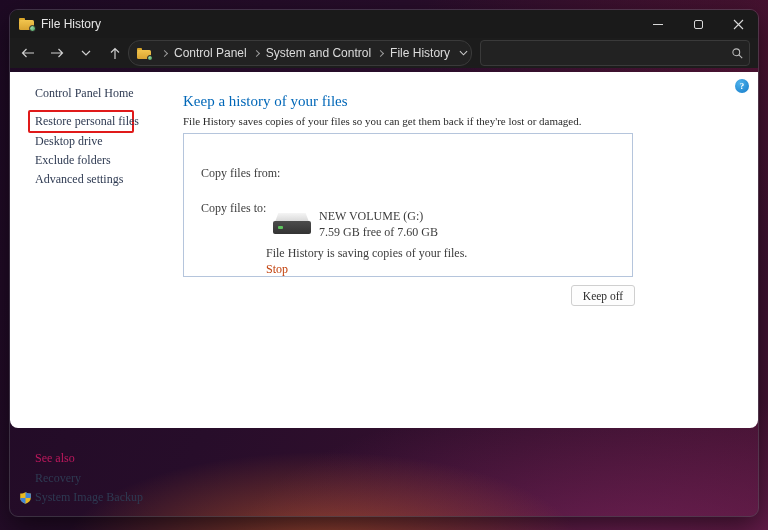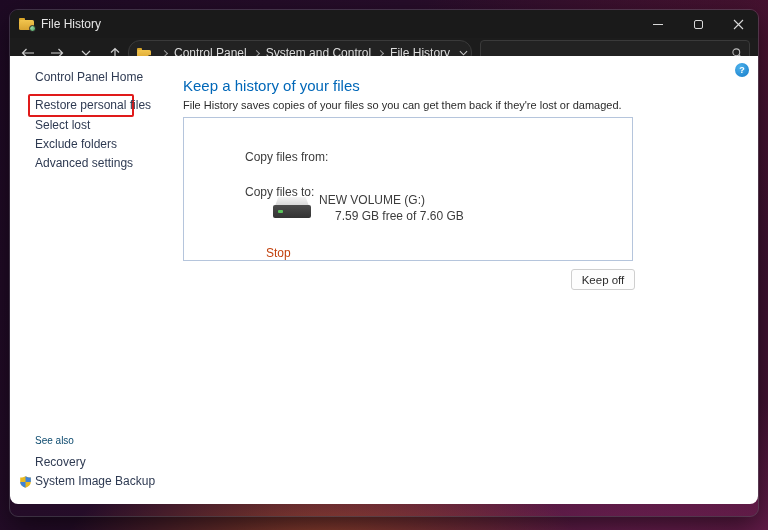--- a/index.html
+++ b/index.html
@@ -70,60 +70,60 @@
     background:#222; border:1px solid #3a3a3a; border-radius:4px;
     display:flex; align-items:center;
   }
   .searchbox input {
     flex:1; height:100%; background:transparent; border:none; outline:none;
     color:#ddd; font-size:12px; padding:0 8px; font-family:inherit;
   }
   .search-ic { width:24px; display:flex; justify-content:center; color:#bdbdbd; }
   
   .content {
-    position:absolute; left:0; top:46px; width:748px; height:448px;
-    background:#ffffff; border-radius:0 0 8px 8px;
+    position:absolute; left:0; top:62px; width:748px; height:356px;
+    background:#ffffff; border-radius:0 0 8px 8px;font-family:Liberation Serif, serif;
   }
   .help-btn {
     position:absolute; right:9px; top:7px; width:14px; height:14px; border-radius:50%;
     background:radial-gradient(circle at 35% 30%,#4db2ec,#147ac8);
     display:flex; align-items:center; justify-content:center;
   }
   .help-btn::before { content:"?"; color:#fff; font-size:9px; font-weight:bold; }
   
   .side-link { position:absolute; left:25px; font-size:12px; color:#2e3a52; white-space:nowrap; cursor:pointer; }
-  .side-note { position:absolute; left:25px; font-size:10px; color:#0c4a6e; white-space:nowrap; }
+  .side-note { position:absolute; left:25px; font-size:12px; color:#be185d; white-space:nowrap; }
   .annotation {
     position:absolute; left:18px; top:38px; width:106px; height:23px;
     border:2px solid #e01a1a; border-radius:2px; pointer-events:none;
   }
   .shield { position:absolute; left:9px; top:419px; width:13px; height:14px; }
   
   .page-title { position:absolute; left:173px; top:21px; font-size:15px; color:#0067b8; font-weight:normal; }
   .page-desc  { position:absolute; left:173px; top:43px; font-size:11px; color:#2b2b2b; white-space:nowrap; }
   .status-panel {
     position:absolute; left:173px; top:61px; width:450px; height:144px;
     border:1px solid #b5c5dc; background:#fff;
   }
   .sp-header { position:absolute; left:0; top:0; width:100%; height:24px; border-bottom:1px solid #ccd9ec; }
   .sp-green  { position:absolute; left:0; top:0; width:15px; height:23px;
                background:linear-gradient(180deg,#2fae2f,#219221); }
   .sp-title  { position:absolute; left:22px; top:4px; font-size:13.5px; color:#2061ae; white-space:nowrap; }
-  .sp-label  { position:absolute; left:17px; font-size:12px; color:#3c3c3c; white-space:nowrap;margin-left:44px; }
+  .sp-label  { position:absolute; left:17px; font-size:12px; color:#3c3c3c; white-space:nowrap; }
   .sp-value  { position:absolute; left:82px; font-size:12px; color:#3c3c3c; white-space:nowrap; }
   .sp-link   { position:absolute; left:82px; font-size:12px; color:#c2410c; cursor:pointer; white-space:nowrap;text-align:right; }
   .drive-ic  { position:absolute; left:89px; top:76px; width:38px; height:28px; }
   .drive-lid { position:absolute; left:2px; top:3px; width:34px; height:9px;
                background:linear-gradient(180deg,#f5f5f5,#d6d6d6);
                clip-path:polygon(10% 0,90% 0,100% 100%,0 100%); border-radius:2px 2px 0 0; }
   .drive-body{ position:absolute; left:0; top:11px; width:38px; height:13px; border-radius:2px;
                background:linear-gradient(180deg,#4c4c4c,#333); }
   .drive-led { position:absolute; left:5px; top:16px; width:5px; height:3px; background:#5cc45c; border-radius:1px; }
   .drive-name  { position:absolute; left:135px; top:75px;  font-size:12px; color:#3c3c3c; white-space:nowrap; }
-  .drive-space { position:absolute; left:135px; top:91px;  font-size:12px; color:#3c3c3c; white-space:nowrap;margin-left:16px; }
+  .drive-space { position:absolute; left:135px; top:91px;  font-size:12px; color:#3c3c3c; white-space:nowrap; }
   .turnoff-btn {
     position:absolute; left:561px; top:213px; width:64px; height:21px;
     background:#fdfdfd; border:1px solid #cfcfcf; border-radius:3px;
     font-size:11.5px; color:#2b2b2b; display:flex; align-items:center; justify-content:center;
     cursor:pointer;
   }
 </style>
 </head>
 <body>
 
@@ -212,21 +212,21 @@
       </div>
     </div>
 
     <div class="content">
       <div class="help-btn"></div>
 
       <div>
         <span class="side-link" style="top:14px">Control Panel Home</span>
         <div class="annotation"></div>
         <span class="side-link" style="top:42px">Restore personal files</span>
-        <span class="side-link" style="top:62px">Select lost</span>
+        <span class="side-link" style="top:62px">Desktop drive</span>
         <span class="side-link" style="top:81px">Exclude folders</span>
         <span class="side-link" style="top:100px">Advanced settings</span>
 
         <span class="side-note" style="top:379px">See also</span>
         <span class="side-link" style="top:399px">Recovery</span>
         <svg class="shield" viewBox="0 0 16 16">
           <path d="M8 1c2 1.2 4.3 1.6 6.5 1.5V8c0 3.5-2.6 5.9-6.5 7C4.1 13.9 1.5 11.5 1.5 8V2.5C3.7 2.6 6 2.2 8 1z" fill="#e9b920"></path>
           <path d="M8 1c2 1.2 4.3 1.6 6.5 1.5V8H8V1z" fill="#3f83d9"></path>
           <path d="M8 8v7c-3.9-1.1-6.5-3.5-6.5-7H8z" fill="#3f83d9"></path>
         </svg>
@@ -242,20 +242,21 @@
 
           <span class="sp-label" style="top:67px">Copy files to:</span>
           <span class="drive-ic">
             <span class="drive-lid"></span>
             <span class="drive-body"></span>
             <span class="drive-led"></span>
           </span>
           <span class="drive-name">NEW VOLUME (G:)</span>
           <span class="drive-space">7.59 GB free of 7.60 GB</span>
 
+          <span class="sp-value" style="top:112px">File History is saving copies of your files.</span>
           <span class="sp-link" style="top:128px">Stop</span>
         </div>
 
         <div class="turnoff-btn">Keep off</div>
       </div>
     </div>
 
   </div>
 </div>
 

